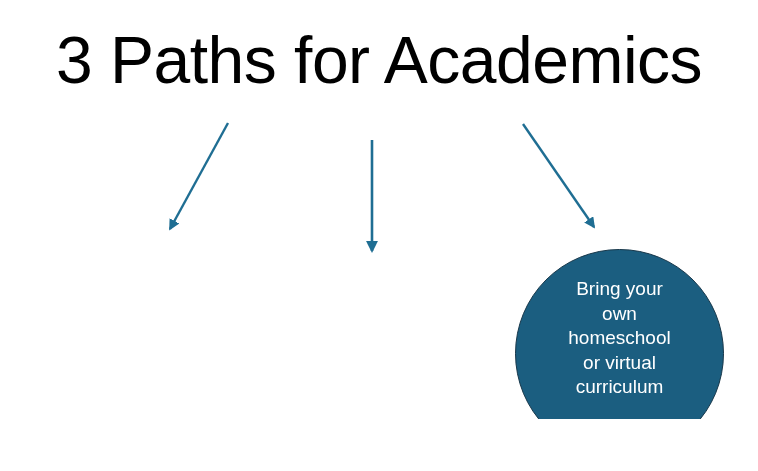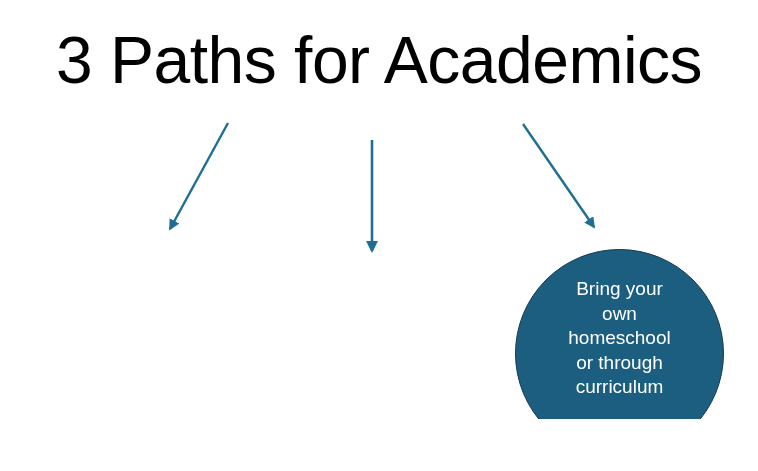--- a/index.html
+++ b/index.html
@@ -112,17 +112,17 @@
     <line x1="372" y1="140" x2="372" y2="251" stroke="#1f6e93" stroke-width="2.6" marker-end="url(#ah)"></line>
     <line x1="523" y1="124" x2="594" y2="227" stroke="#1f6e93" stroke-width="2.4" marker-end="url(#ah)"></line>
   </svg>
 
 
 
   <div class="circle" id="circle-3">
     <div class="circle-label">Bring your
 own
 homeschool
-or through
+or virtual
 curriculum</div>
   </div>
 
 </div>
 
 </body></html>

